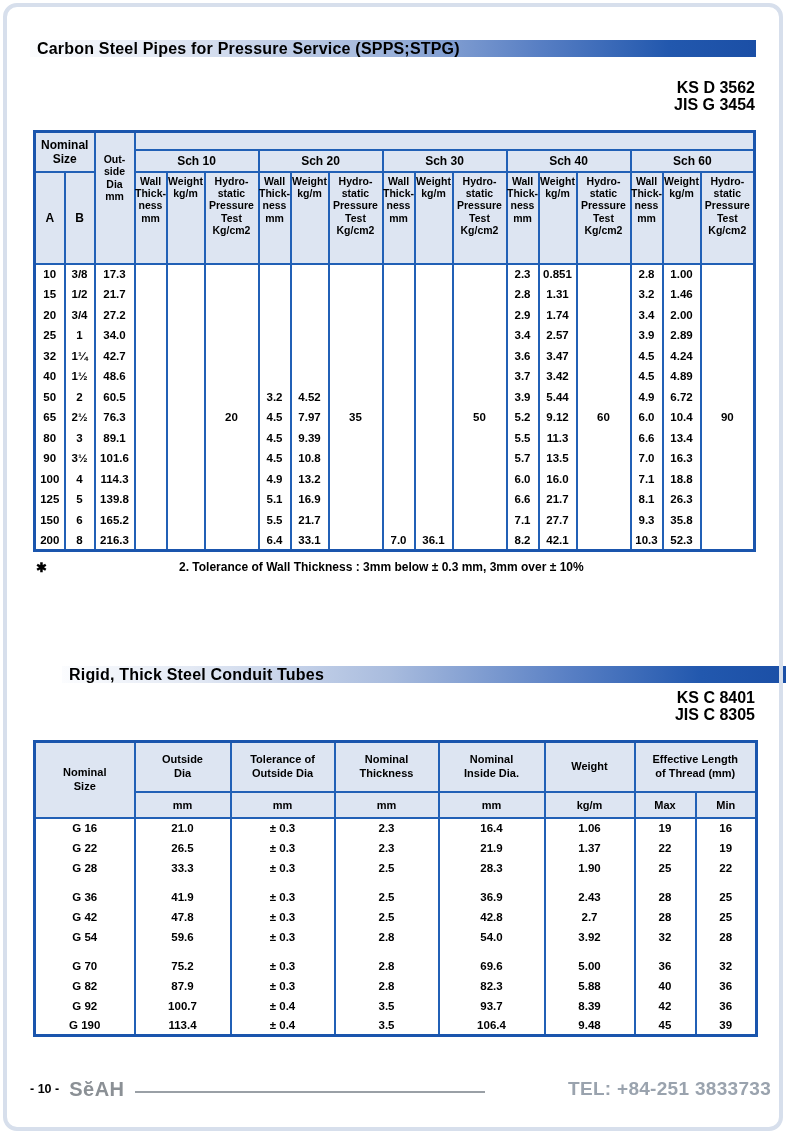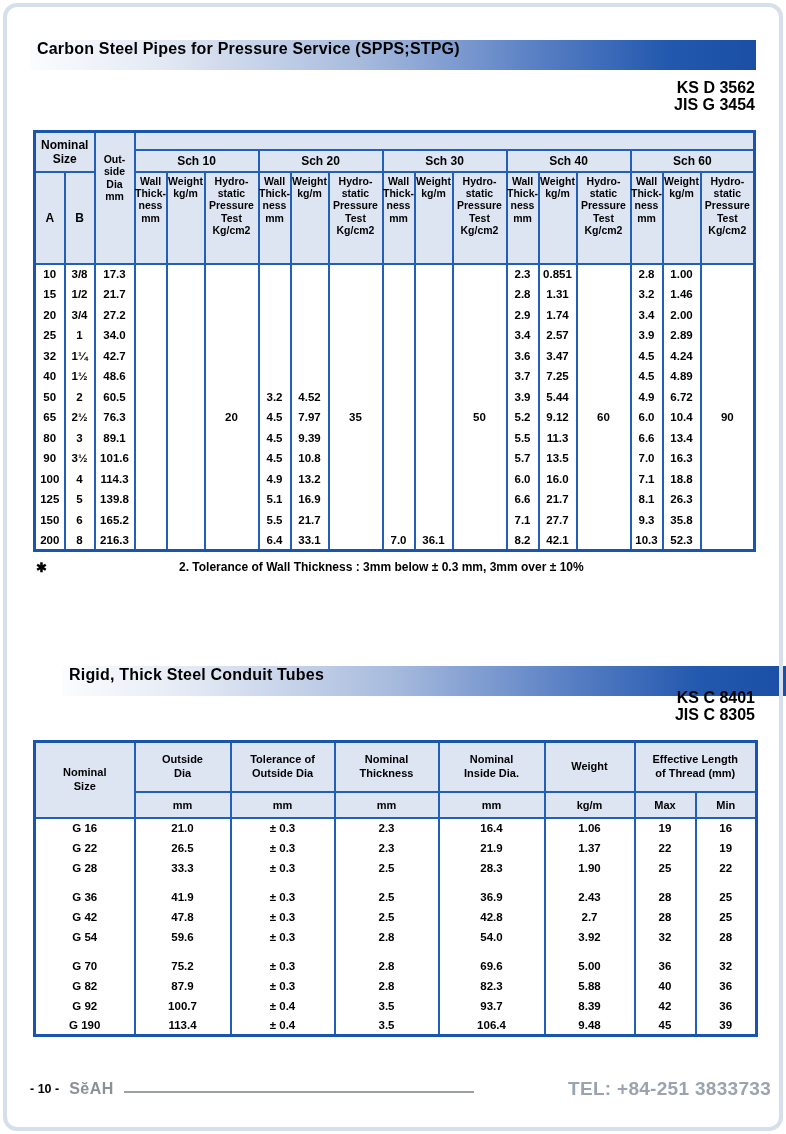--- a/index.html
+++ b/index.html
@@ -7,21 +7,21 @@
   .page {
     position:relative; width:786px; height:1134px; background:#ffffff;
     font-family:"Liberation Sans", sans-serif; color:#000; overflow:hidden;
   }
   .page-frame {
     position:absolute; inset:3px; border:4px solid #d7dfec; border-radius:14px;
     pointer-events:none; z-index:5;
   }
   
   .banner {
-    position:absolute; left:30px; width:726px; height:30px;
+    position:absolute; left:30px; width:726px; height:17px;
     background:linear-gradient(90deg,#fbfcfe 0%, #e3e9f4 18%, #a9bcde 45%, #587fc4 70%, #2258ae 88%, #1b4fa6 100%);
     display:flex; align-items:flex-start;
   }
   .banner-title { font-size:16px; font-weight:700; padding-left:7px; letter-spacing:0.2px; }
   .standards { position:absolute; right:31px; text-align:right; font-size:16px; font-weight:700; line-height:17px; }
 
   
   table { border-collapse:collapse; table-layout:fixed; background:#fff; }
   .dtable { position:absolute; left:33px; width:722px; border:3px solid #1a55ad; }
   .dtable th { background:#dde5f2; border:2px solid #2160b6; font-weight:700; }
@@ -46,21 +46,21 @@
   .t2 tr.gap td { height:9px; }
 
   
   .note { position:absolute; left:36px; top:556px; display:flex; font-size:12px; font-weight:700; line-height:23px; }
   .note-star { width:24px; font-size:13px; }
   .note-l2 { padding-left:119px; }
 
   
   .footer { position:absolute; left:30px; right:15px; top:1076px; height:26px; display:flex; align-items:center; }
   .page-num { font-size:12.5px; font-weight:700; }
-  .brand { font-size:16px; font-weight:700; color:#8b9095; letter-spacing:0.5px; margin-left:10px; }
+  .brand { font-size:20px; font-weight:700; color:#8b9095; letter-spacing:0.5px; margin-left:10px; }
   .foot-rule { flex:0 0 auto; width:350px; border-top:2px solid #9aa0a6; margin:6px 0 0 10px; }
   .tel { margin-left:auto; font-size:19px; font-weight:700; color:#9aa3ae; letter-spacing:0.3px; }
 </style>
 </head>
 <body>
 
 <div class="page">
   <div class="page-frame"></div>
 
   <div class="banner" style="top:40px;">
@@ -341,21 +341,21 @@
           <td></td>
           <td></td>
           <td></td>
           <td></td>
           <td></td>
           <td></td>
           <td></td>
           <td></td>
           <td></td>
           <td>3.7</td>
-          <td>7.25</td>
+          <td>3.42</td>
           <td></td>
           <td>4.5</td>
           <td>4.89</td>
           <td></td>
         </tr>
         <tr>
           <td>50</td>
           <td>2</td>
           <td>60.5</td>
           <td></td>

